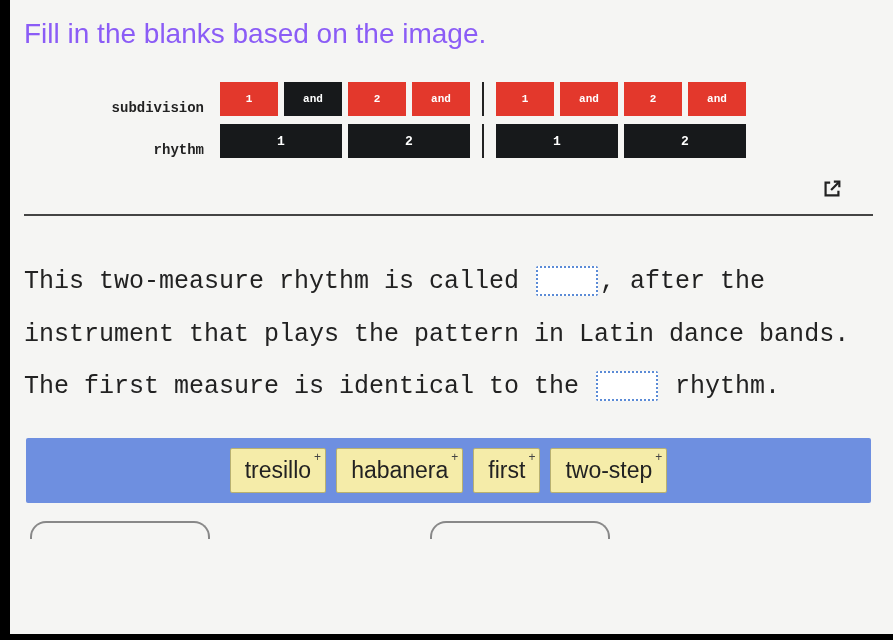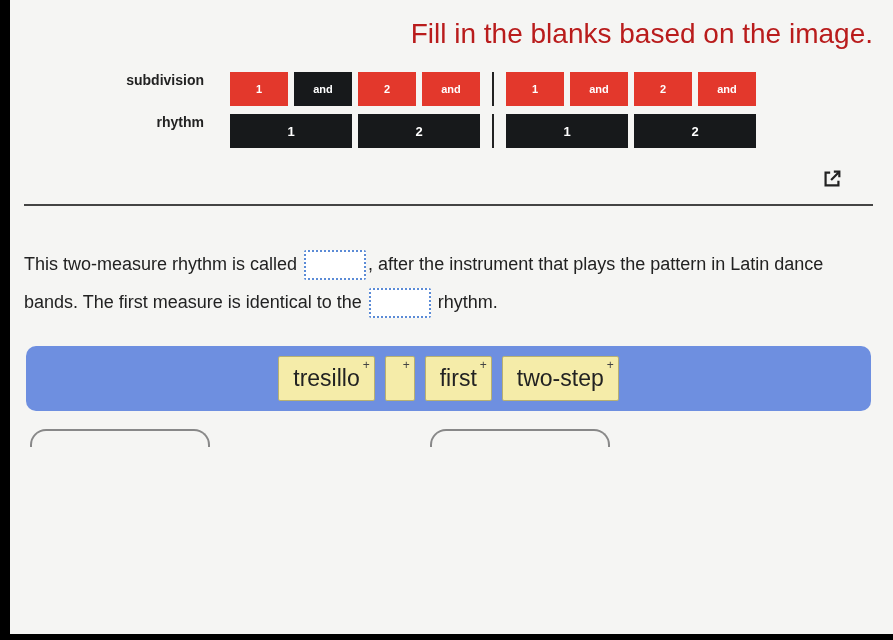--- a/index.html
+++ b/index.html
@@ -14,37 +14,37 @@
     .frame {
       border-left: 10px solid #000;
       border-bottom: 6px solid #000;
       width: 100%;
       height: 100%;
       background: #f5f5f3;
       padding: 18px 20px 0 14px;
     }
     .question-title {
       font-size: 28px;
-      color: #b91c1c;
-      margin-bottom: 22px;
+      color: #8b5cf6;
+      margin-bottom: 32px;
       font-weight: 400;
-      text-align: right;
     }
     .rhythm-diagram {
       display: flex;
       flex-direction: column;
       gap: 8px;
       margin-left: 80px;
       margin-bottom: 20px;
       position: relative;
     }
     .diagram-row {
       display: flex;
-      align-items: flex-start;
-      gap: 10px;
+      align-items: flex-end;
+      gap: 0;
+      font-family: Liberation Mono, monospace;
     }
     .row-label {
       width: 110px;
       text-align: right;
       font-size: 14px;
       font-weight: 600;
       color: #222;
       padding-right: 10px;
     }
     .measures {
@@ -95,43 +95,44 @@
       font-size: 22px;
       color: #222;
       cursor: pointer;
     }
     hr.section-divider {
       border: none;
       border-top: 2px solid #444;
       margin: 0 0 40px 0;
     }
     .sentence {
-      font-size: 18px;
+      font-size: 25px;
       color: #222;
       line-height: 2.1;
       margin-bottom: 24px;
       font-weight: 400;
+      font-family: Liberation Mono, monospace;
     }
     .blank {
       display: inline-block;
       width: 62px;
       height: 30px;
       border: 2px dotted #5b8bd6;
       vertical-align: middle;
       border-radius: 2px;
       margin: 0 2px;
       background: #fff;
     }
     .answer-bank {
       background: #6e8fe0;
       padding: 10px 12px;
       display: flex;
       justify-content: center;
       gap: 10px;
-      border-radius: 10px;
+      border-radius: 2px;
       margin: 0 2px 18px 2px;
     }
     .chip {
       background: #f5eca9;
       border: 1px solid #b8b070;
       padding: 8px 14px 8px 14px;
       font-size: 23px;
       color: #222;
       position: relative;
       cursor: grab;
@@ -212,21 +213,21 @@
   <hr class="section-divider">
 
   <div class="sentence">
     <span>This two-measure rhythm is called </span>
     <span class="blank"></span><span>, after the instrument that plays the pattern in Latin dance bands. The first measure is identical to the </span>
     <span class="blank"></span><span> rhythm.</span>
   </div>
 
   <div class="answer-bank">
     <div class="chip"><span>tresillo</span><span class="plus">+</span></div>
-    <div class="chip"><span class="plus">+</span></div>
+    <div class="chip"><span>habanera</span><span class="plus">+</span></div>
     <div class="chip"><span>first</span><span class="plus">+</span></div>
     <div class="chip"><span>two-step</span><span class="plus">+</span></div>
   </div>
 
   <div class="bottom-buttons">
     <div class="btn-outline"></div>
     <div class="btn-outline"></div>
   </div>
 
 </div>

